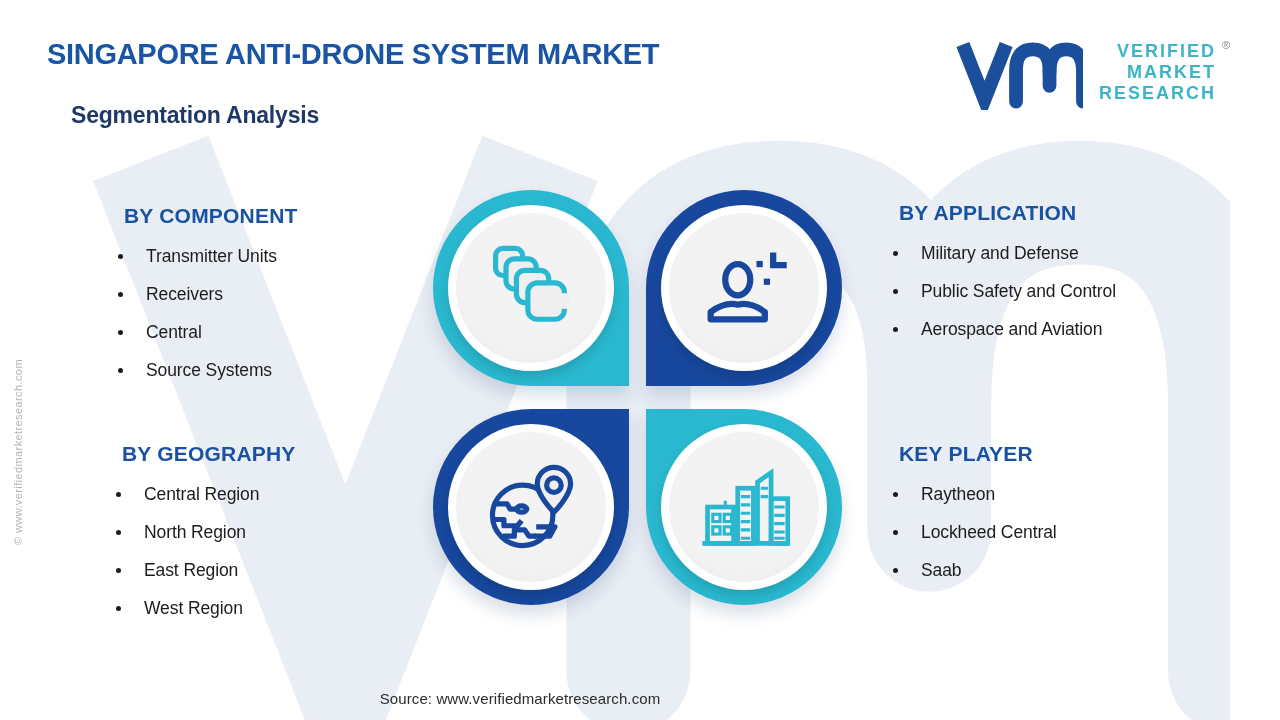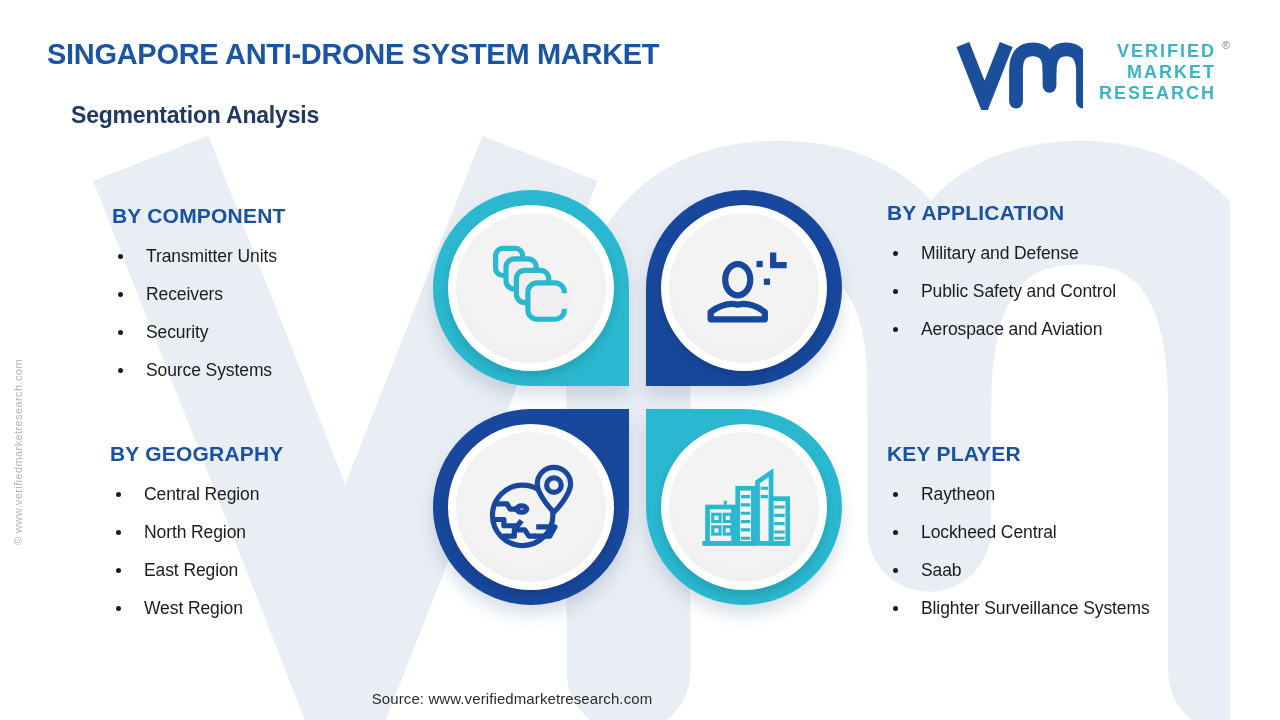--- a/index.html
+++ b/index.html
@@ -52,21 +52,21 @@
 
   
   .panel { position:absolute; width:370px; }
   .pos-component   { left:112px; top:204px; }
   .pos-application { left:887px; top:201px; }
   .pos-geography   { left:110px; top:442px; }
   .pos-keyplayer   { left:887px; top:442px; }
 
   .panel-heading {
     font-size:21px; font-weight:bold; color:#1a52a2; letter-spacing:0.2px;
-    margin-bottom:17px; white-space:nowrap;
+    margin-bottom:17px; white-space:nowrap;margin-left:12px;
   }
   .panel-list { list-style:none; display:flex; flex-direction:column; gap:15px; }
   .list-item { display:flex; align-items:center; height:23px; }
   .bullet-dot {
     width:5px; height:5px; border-radius:50%; background:#1c1c1c;
     margin-left:6px; margin-right:23px; flex:0 0 auto;
   }
   .item-text { font-size:17.5px; color:#1c1c1c; letter-spacing:-0.1px; white-space:nowrap; }
 
   
@@ -89,21 +89,21 @@
   }
   .inner-circle {
     position:absolute; inset:23px; border-radius:50%;
     background:radial-gradient(circle at 50% 42%, #f3f3f3 60%, #eaeaea 100%);
     display:flex; align-items:center; justify-content:center;
   }
   .quad-icon { width:100px; height:100px; }
 
   
   .footer-source {
-    position:absolute; left:0; top:690px; width:1024px; text-align:center;
+    position:absolute; left:8px; top:690px; width:1024px; text-align:center;
     font-size:15px; color:#2b2b2b; letter-spacing:0.1px;
   }
 </style>
 </head>
 <body>
 
 <div class="canvas">
 
   <svg class="watermark" viewBox="0 0 130 76" preserveAspectRatio="none" aria-hidden="true">
     <path d="M8 10 L30 66 L52 10" fill="none" stroke="#e9edf4" stroke-width="14" stroke-linecap="butt" stroke-linejoin="miter"></path>
@@ -136,21 +136,21 @@
       <li class="list-item">
         <span class="bullet-dot"></span>
         <span class="item-text">Transmitter Units</span>
       </li>
       <li class="list-item">
         <span class="bullet-dot"></span>
         <span class="item-text">Receivers</span>
       </li>
       <li class="list-item">
         <span class="bullet-dot"></span>
-        <span class="item-text">Security</span>
+        <span class="item-text">Central</span>
       </li>
       <li class="list-item">
         <span class="bullet-dot"></span>
         <span class="item-text">Source Systems</span>
       </li>
     </ul>
   </section>
 
   <section class="panel pos-application">
     <h3 class="panel-heading">BY APPLICATION</h3>
@@ -199,24 +199,20 @@
         <span class="bullet-dot"></span>
         <span class="item-text">Raytheon</span>
       </li>
       <li class="list-item">
         <span class="bullet-dot"></span>
         <span class="item-text">Lockheed Central</span>
       </li>
       <li class="list-item">
         <span class="bullet-dot"></span>
         <span class="item-text">Saab</span>
-      </li>
-      <li class="list-item">
-        <span class="bullet-dot"></span>
-        <span class="item-text">Blighter Surveillance Systems</span>
       </li>
     </ul>
   </section>
 
   <div class="center-graphic">
 
     <div class="bubble">
       <div class="ring teal-bg tail-br"></div>
       <div class="white-circle"></div>
       <div class="inner-circle">

